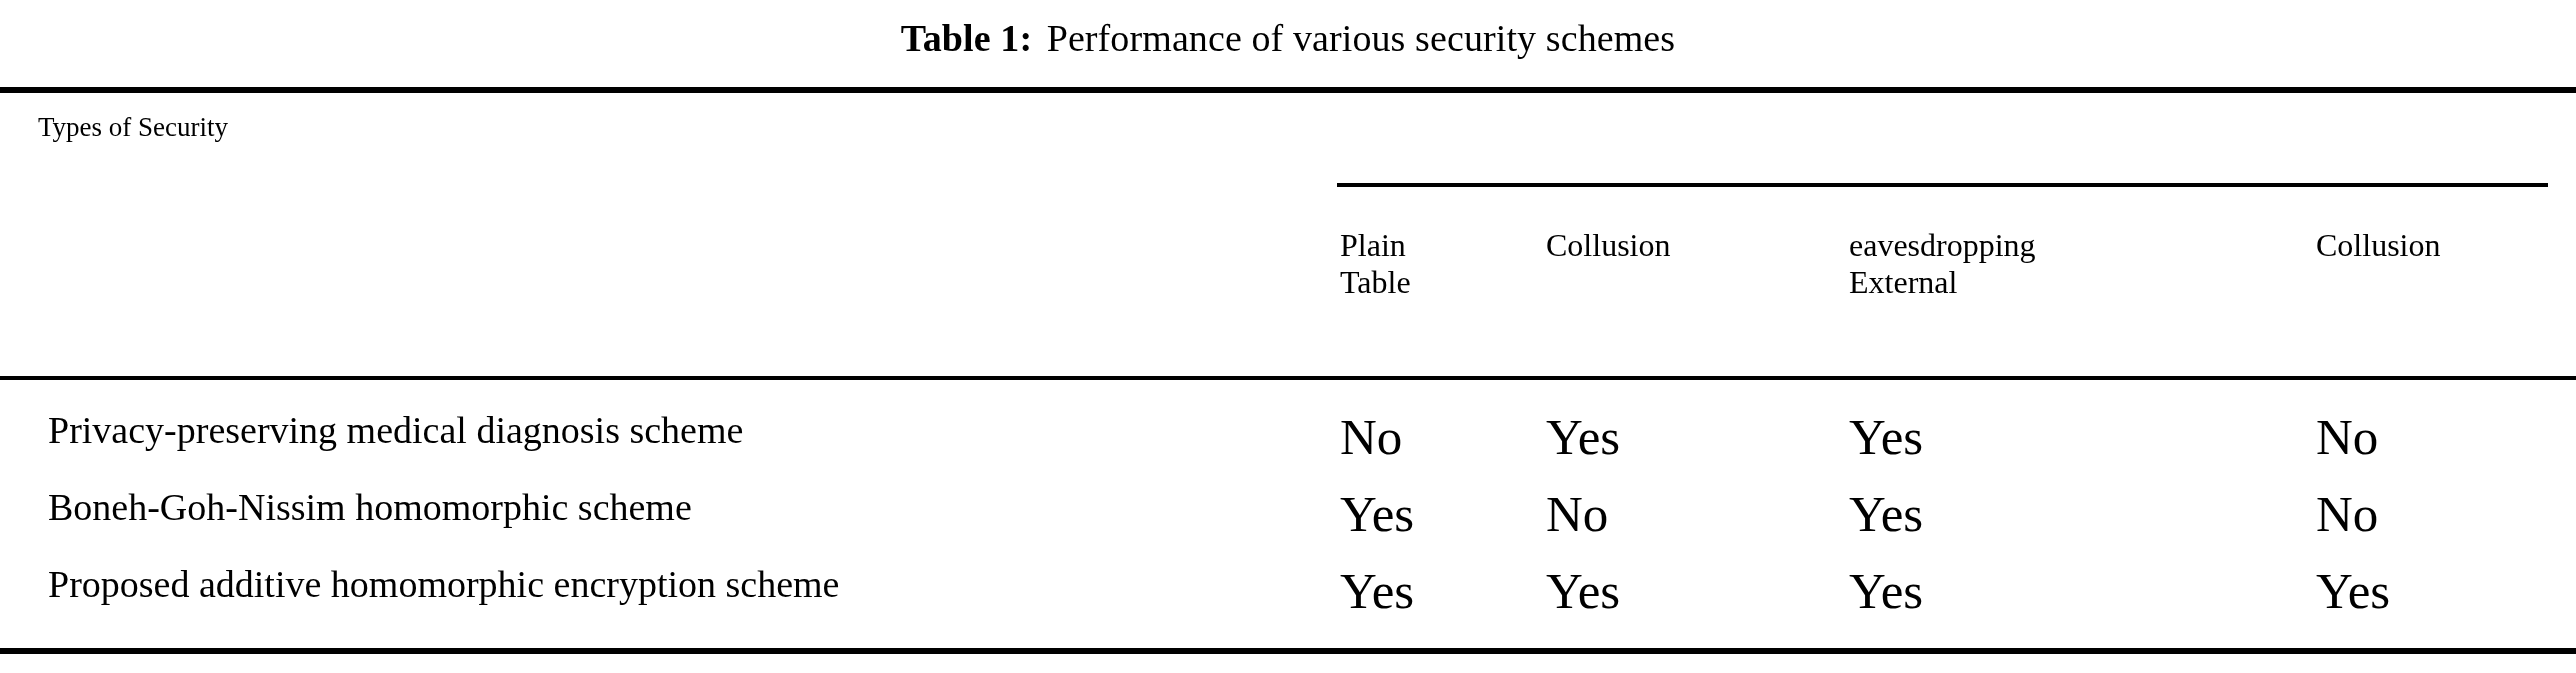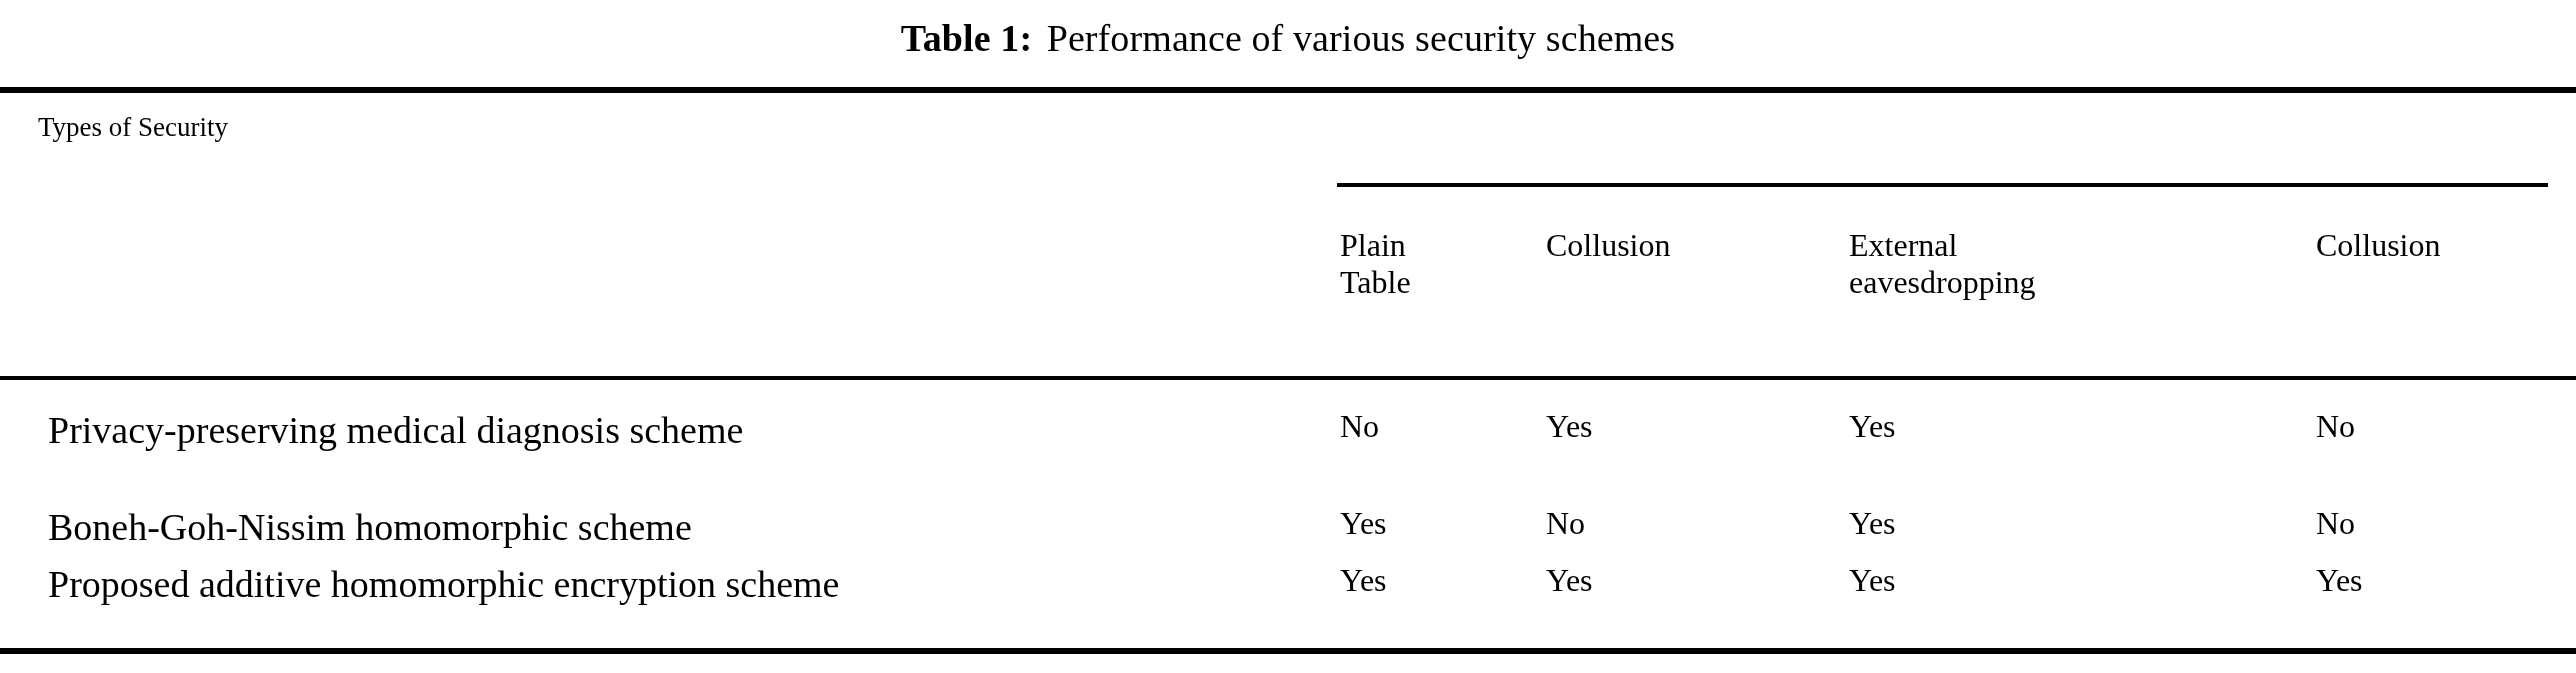--- a/index.html
+++ b/index.html
@@ -108,25 +108,25 @@
 
   
   .bodyrow-label {
     position: absolute;
     left: 48px;
     font-size: 38px;
     white-space: nowrap;
   }
   .bodyrow-cell {
     position: absolute;
-    font-size: 32px;
+    font-size: 51px;
     white-space: nowrap;
   }
   .row-y-0 { top: 408px; }
-  .row-y-1 { top: 485px; margin-top: 20px; }
+  .row-y-1 { top: 485px; }
   .row-y-2 { top: 562px; }
 
   .col-x-0 { left: 1340px; }
   .col-x-1 { left: 1546px; }
   .col-x-2 { left: 1849px; }
   .col-x-3 { left: 2316px; }
 </style>
 </head>
 <body>
 
@@ -144,22 +144,22 @@
   <div class="cell-types">Types of Security</div>
 
   <div class="colhead colhead-plain">
     <div>Plain</div>
     <div>Table</div>
   </div>
   <div class="colhead colhead-collusion">
     <div>Collusion</div>
   </div>
   <div class="colhead colhead-external">
+    <div>eavesdropping</div>
     <div>External</div>
-    <div>eavesdropping</div>
   </div>
   <div class="colhead colhead-replaying">
     <div>Collusion</div>
   </div>
 
   <div class="bodyrow-label row-y-0">Privacy-preserving medical diagnosis scheme</div>
   <div class="bodyrow-cell row-y-0 col-x-0">No</div>
   <div class="bodyrow-cell row-y-0 col-x-1">Yes</div>
   <div class="bodyrow-cell row-y-0 col-x-2">Yes</div>
   <div class="bodyrow-cell row-y-0 col-x-3">No</div>

